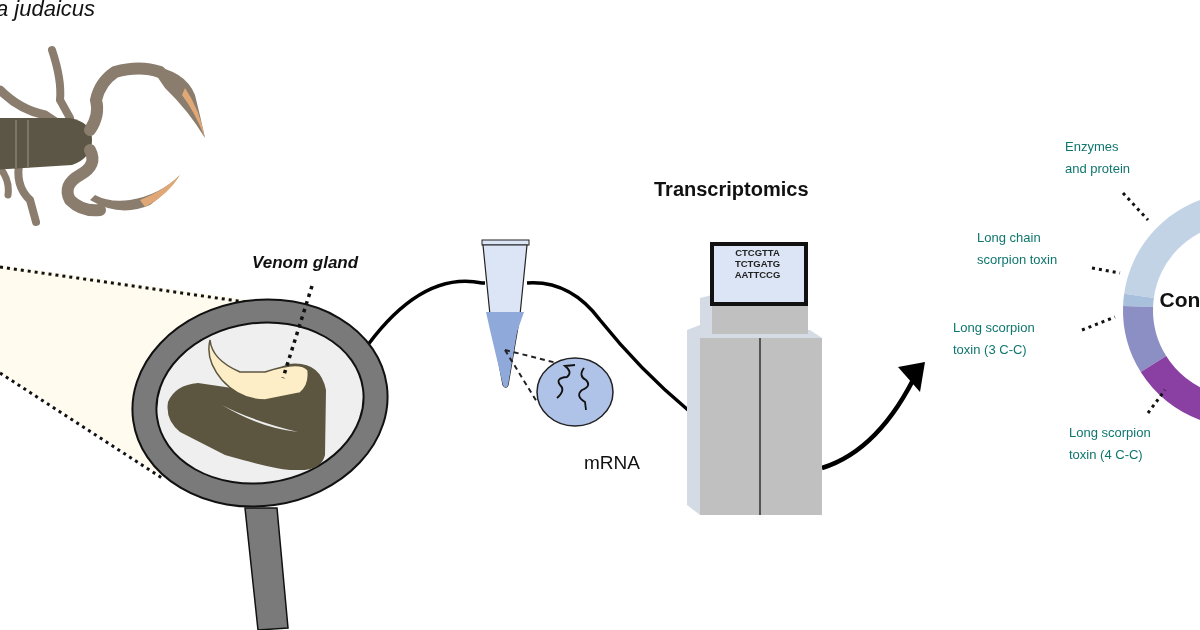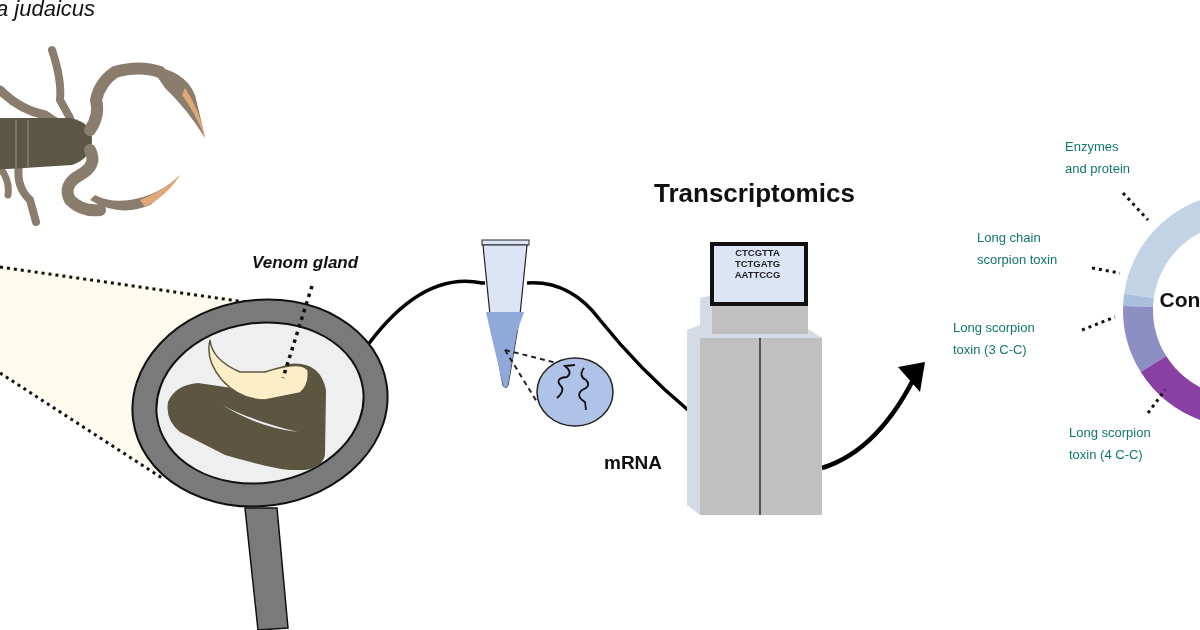--- a/index.html
+++ b/index.html
@@ -1,22 +1,22 @@
 <!DOCTYPE html>
 <html><head>
 <meta charset="utf-8">
 <style>
   html, body { margin:0; padding:0; background:#ffffff; }
   body { width:1200px; height:630px; overflow:hidden; position:relative; font-family:"Liberation Sans", sans-serif; }
   svg { position:absolute; left:0; top:0; }
   .lbl { position:absolute; color:#111; font-family:"Liberation Sans", sans-serif; white-space:nowrap; }
   .species { left:-4px; top:-4px; font-size:22px; font-style:italic; }
   .venom-label { left:252px; top:253px; font-size:17px; font-weight:bold;font-style:italic; }
-  .mrna-label { left:604px; top:452px; font-size:19px; font-weight:bold; }
-  .trans-label { left:654px; top:178px; font-size:26px; font-weight:bold; }
+  .mrna-label { left:584px; top:452px; font-size:19px; font-weight:normal; }
+  .trans-label { left:654px; top:178px; font-size:20px; font-weight:bold; }
   .seq { position:absolute; left:725px; top:247px; width:65px; font-size:9.5px; line-height:11px; text-align:center; font-weight:bold; color:#222; }
   .pie-lbl { font-size:13px; line-height:22px; color:#0f766e; }
   .venom-center { position:absolute; left:1155px; top:262px; font-size:21px; font-weight:bold; line-height:25px; text-align:center; width:120px; color:#111; }
 </style>
 </head>
 <body>
 
 <svg width="1200" height="630" viewBox="0 0 1200 630">
 
   <polygon points="0,265 250,300 165,478 0,373" fill="#fffbef"></polygon>

